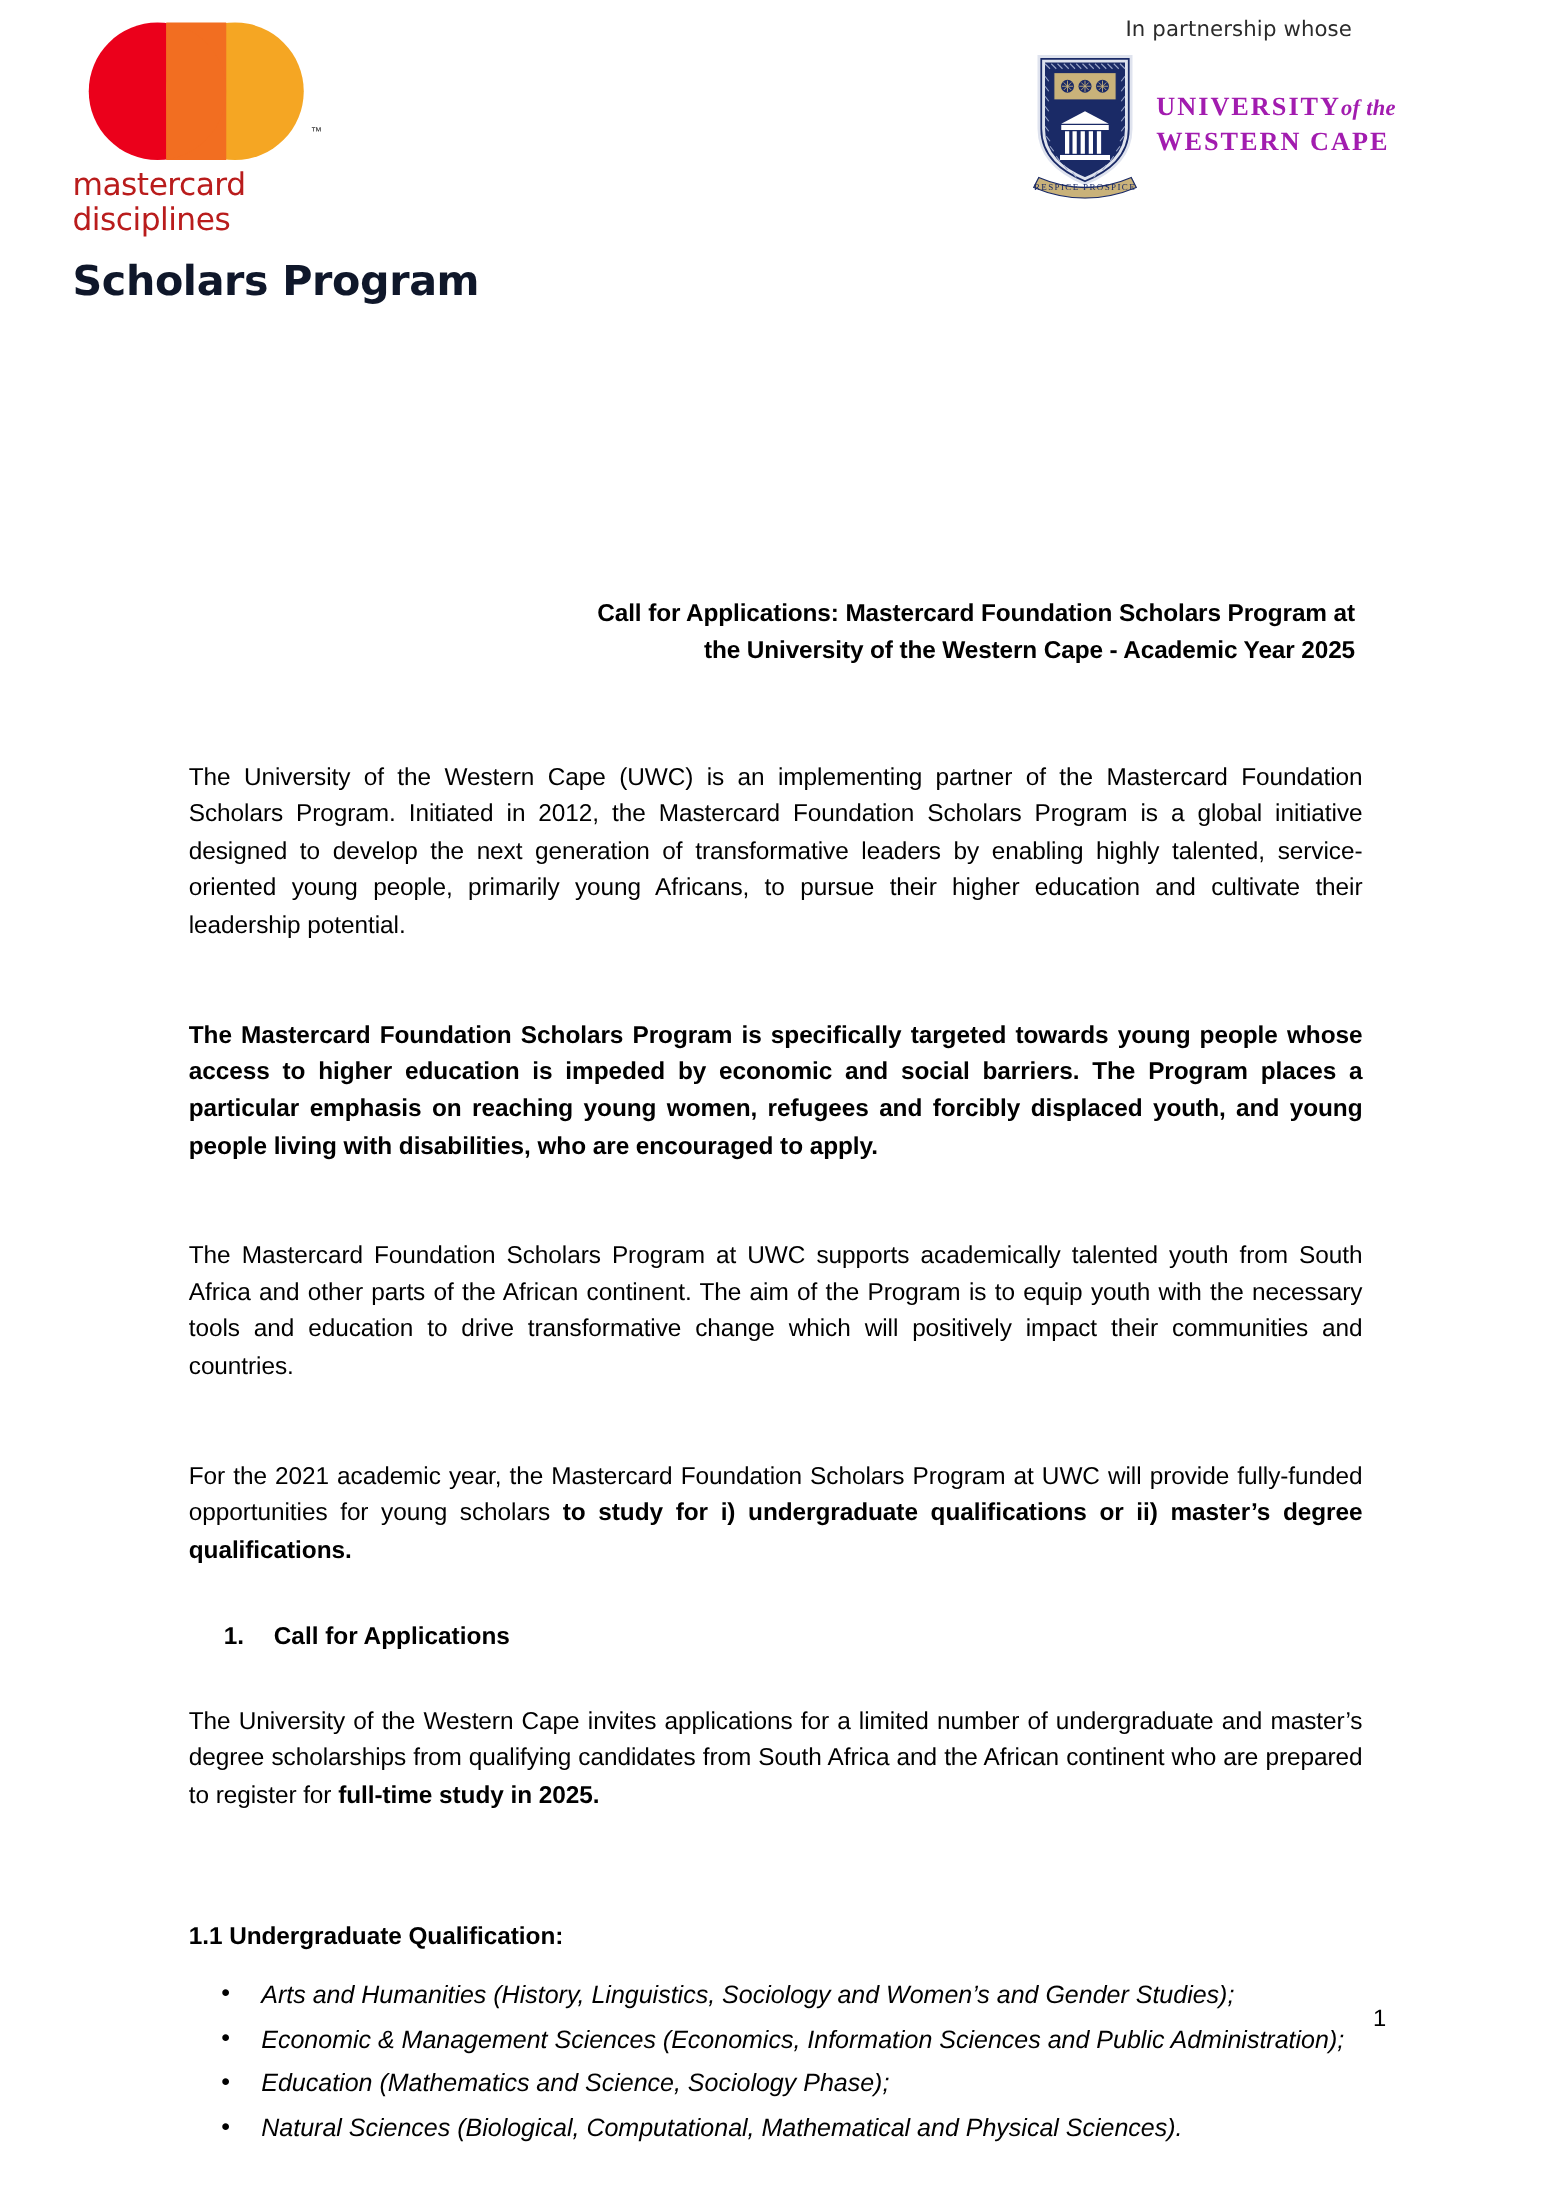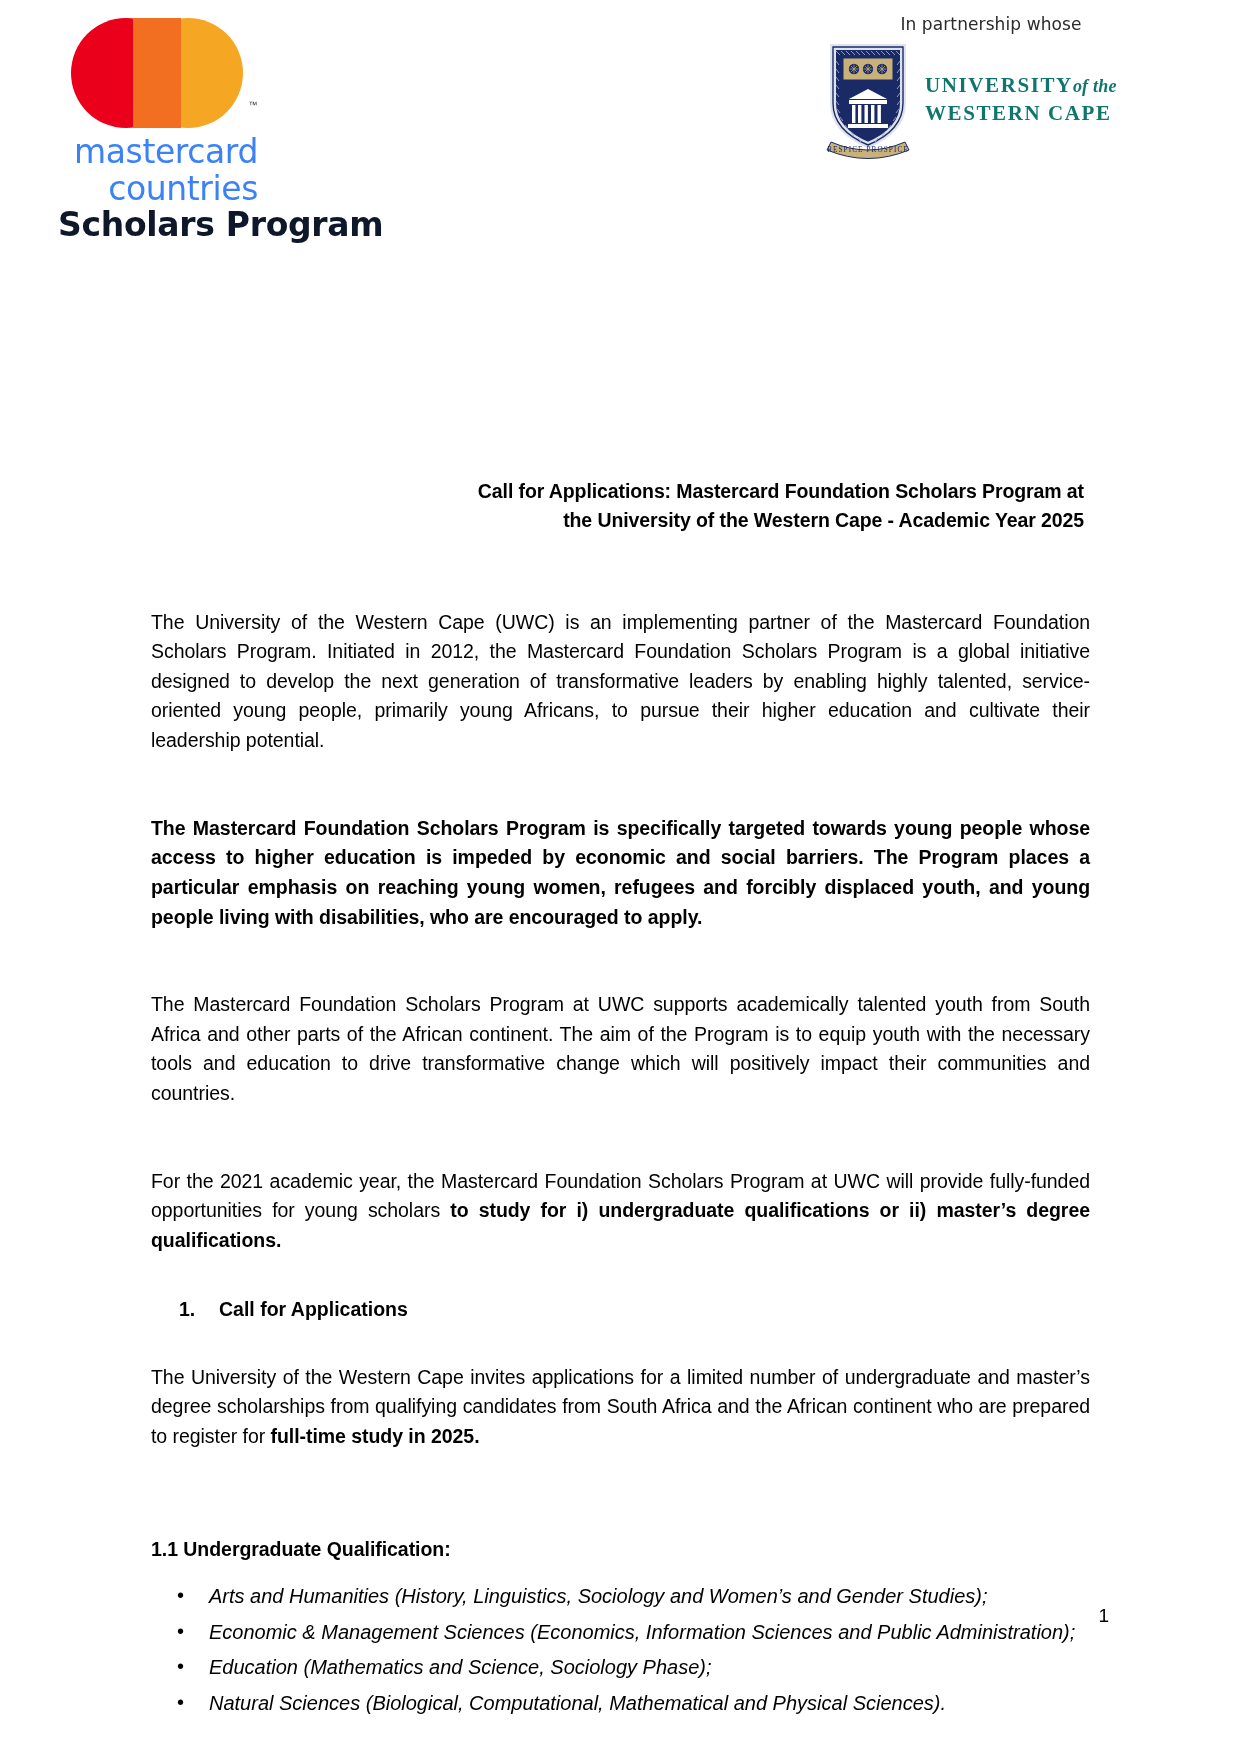--- a/index.html
+++ b/index.html
@@ -60,25 +60,25 @@
     border-radius:50%;
     background:#F26E21;
   }
   .mc-tm{
     position:absolute;
     left:178px;top:82px;
     font-size:9px;color:#333;
   }
   .mc-word{
     margin-top:6px;
-    text-align:right;
+    text-align:left;
     font-family:"DejaVu Sans",sans-serif;
-    font-size:33px;
+    font-size:25px;
     line-height:1.12;
-    color:#3b82f6;
+    color:#b91c1c;
     letter-spacing:-0.4px;
   }
 
   .partner{
     position:absolute;
     right:40px;
     top:14px;
     width:420px;
     text-align:center;
   }
@@ -93,21 +93,21 @@
     display:flex;
     align-items:center;
     justify-content:flex-start;
     gap:14px;
     padding-left:44px;
   }
   .crest{width:86px;height:118px;flex:0 0 auto;}
   .uwc-name{
     text-align:left;
     font-family:"Liberation Serif","DejaVu Serif",serif;
-    color:#0f766e;
+    color:#a21caf;
     font-weight:bold;
     font-size:21px;
     line-height:1.32;
     letter-spacing:1.6px;
     white-space:nowrap;
   }
   .uwc-name .ofthe{
     font-style:italic;
     font-size:18px;
     letter-spacing:0.2px;
@@ -201,21 +201,21 @@
 
     <div class="mc-logo">
       <div class="mc-circles">
         <div class="mc-circ mc-red"></div>
         <div class="mc-circ mc-yel"></div>
         <div class="mc-overlap"></div>
         <div class="mc-tm">™</div>
       </div>
       <div class="mc-word">
         <div>mastercard</div>
-        <div>countries</div>
+        <div>disciplines</div>
       </div>
     </div>
 
     <div class="partner">
       <div class="partner-label">In partnership whose</div>
       <div class="partner-row">
 
         <svg class="crest" viewBox="0 0 86 118">
 
           <path d="M8 6 H78 V62 C78 84 62 96 43 104 C24 96 8 84 8 62 Z" fill="#1a2a66" stroke="#1a2a66" stroke-width="1"></path>

